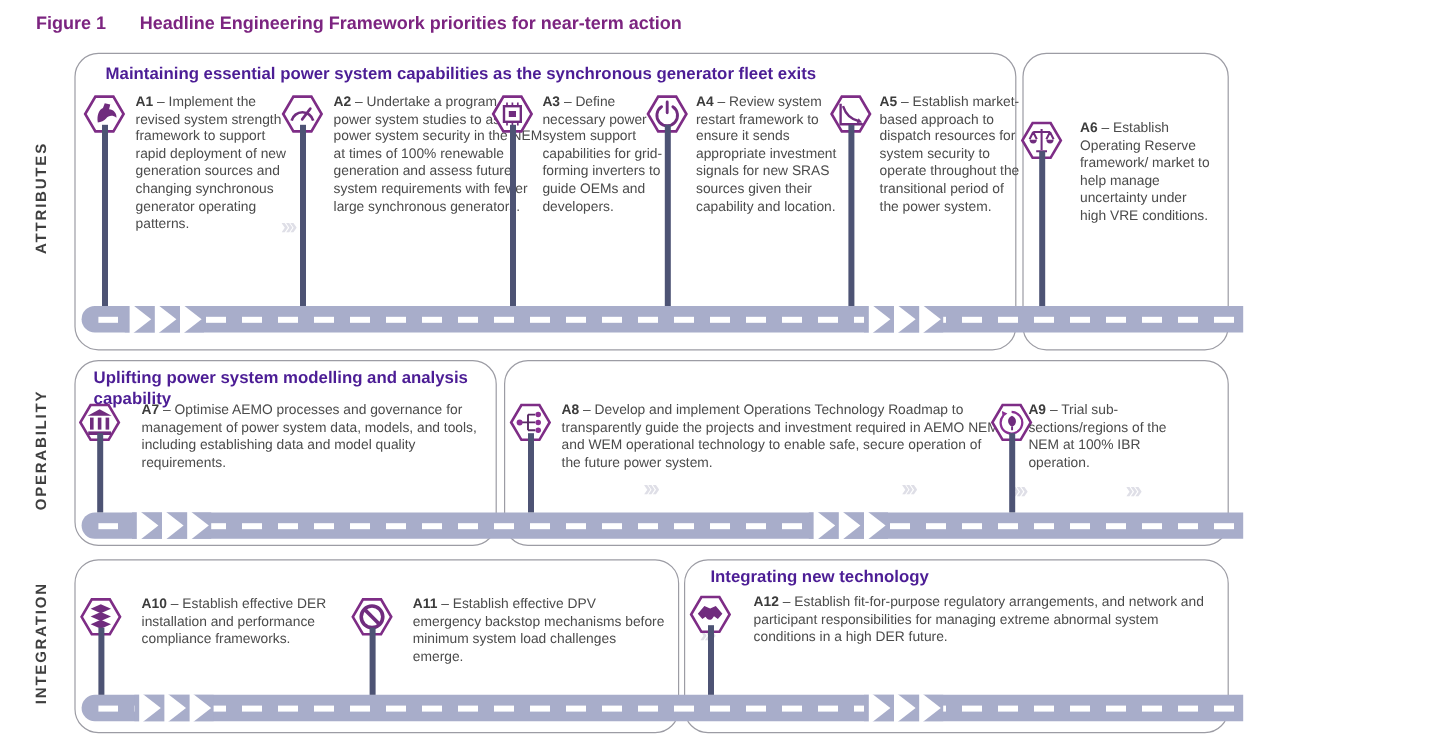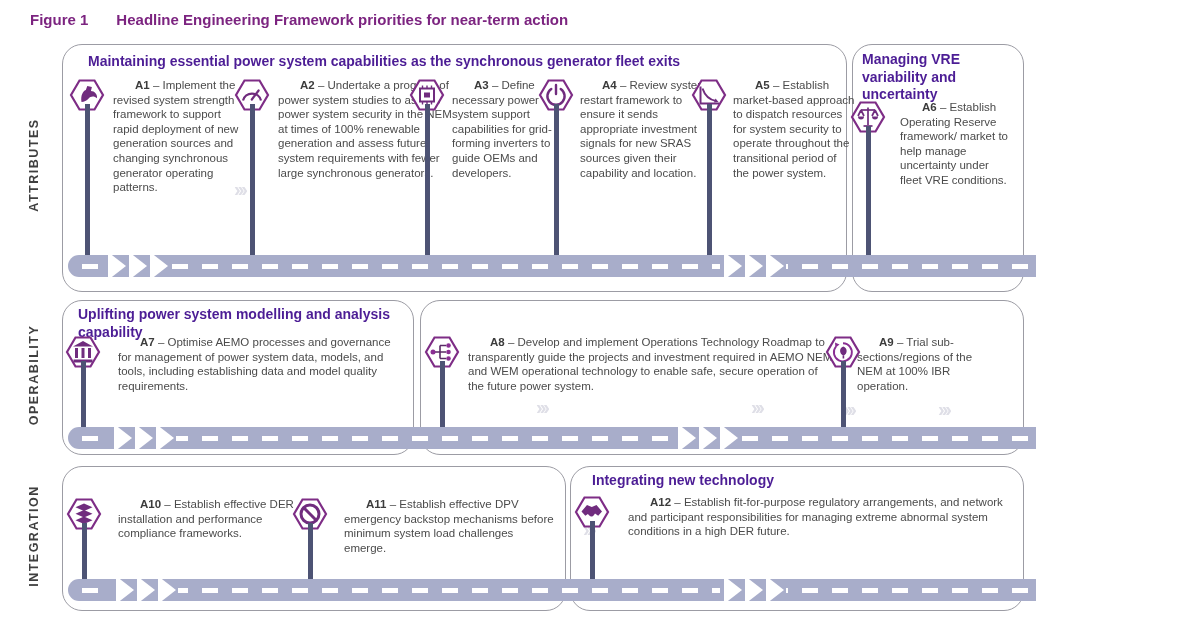--- a/index.html
+++ b/index.html
@@ -16,21 +16,21 @@
   .tl .dash{position:absolute;left:14px;right:6px;top:8.5px;height:5px;
       background:repeating-linear-gradient(90deg,#fff 0 16px,transparent 16px 30px);}
   .chev{position:absolute;display:flex;align-items:center;gap:3px;height:28px;z-index:3;}
   .chev::before{content:"";position:absolute;left:-4px;right:-2px;top:3px;bottom:3px;background:#a8adca;}
   .chev i{position:relative;width:0;height:0;border-top:14px solid transparent;
       border-bottom:14px solid transparent;border-left:18px solid #fff;}
   .item{position:absolute;z-index:4;}
   .item svg.hex{position:absolute;left:0;top:0;}
   .stem{position:absolute;left:17px;top:26px;width:5px;background:#4d5374;}
   .txt{position:absolute;top:0;font-size:11.5px;line-height:1.27;color:#4b4b4b;}
-  .txt .aid{font-weight:bold;color:#3c3c3c;margin-left:22px;}
+  .txt .aid{font-weight:bold;color:#3c3c3c;}
   .wm{position:absolute;font-size:20px;font-weight:bold;color:#dfdfe7;letter-spacing:-3px;z-index:2;}
   .panel{position:absolute;left:1030px;top:44px;width:140px;height:556px;background:#e5e3ee;
       border-radius:22px;z-index:5;}
   .panel .ptitle{padding:13px 8px 0 8px;text-align:center;font-size:15px;line-height:1.3;color:#3d3d3d;}
   .pbar{position:absolute;bottom:0;width:27px;}
   .pbar.b0{left:13px;background-image:repeating-linear-gradient(180deg,rgba(0,0,0,0.05) 0 2px,transparent 2px 10px);}
   .pbar.b1{left:47px;}
   .pbar.b2{left:81px;}
 </style>
 </head>
@@ -47,21 +47,20 @@
   <div class="rowlabel" style="left:-76px;top:529px">INTEGRATION</div>
 
   <div class="box" style="left:62px;top:44px;width:783px;height:246px"></div>
   <div class="box" style="left:852px;top:44px;width:170px;height:246px"></div>
   <div class="box" style="left:62px;top:300px;width:350px;height:153px"></div>
   <div class="box" style="left:420px;top:300px;width:602px;height:153px"></div>
   <div class="box" style="left:62px;top:466px;width:502px;height:143px"></div>
   <div class="box" style="left:570px;top:466px;width:452px;height:143px"></div>
 
   <div class="gtitle" style="left:88px;top:53px;width:720px">Maintaining essential power system capabilities as the synchronous generator fleet exits</div>
-  <div class="gtitle" style="left:862px;top:51px;width:150px">Managing VRE variability and uncertainty</div>
   <div class="gtitle" style="left:78px;top:306px;width:330px">Uplifting power system modelling and analysis capability</div>
   <div class="gtitle" style="left:592px;top:472px;width:400px">Integrating new technology</div>
 
   <div class="wm" style="left:234px;top:178px">›››</div>
   <div class="wm" style="left:536px;top:396px">›››</div>
   <div class="wm" style="left:751px;top:396px">›››</div>
   <div class="wm" style="left:843px;top:398px">›››</div>
   <div class="wm" style="left:938px;top:398px">›››</div>
   <div class="wm" style="left:583px;top:518px">›››</div>
 
@@ -170,21 +169,21 @@
       <g stroke="#702c7e" stroke-width="1.7" fill="none">
         <line x1="19" y1="7.5" x2="19" y2="25"></line>
           <line x1="14.5" y1="26" x2="23.5" y2="26"></line>
         <line x1="12" y1="10" x2="26" y2="10"></line>
         <path d="M12 10l-3 6m3-6l3 6M26 10l-3 6m3-6l3 6"></path>
       </g>
       <path d="M9 16.5a3 3 0 0 0 6 0z" fill="#702c7e"></path>
       <path d="M23 16.5a3 3 0 0 0 6 0z" fill="#702c7e"></path>
     </svg>
     <div class="stem" style="height:129px"></div>
-    <div class="txt" style="left:51px;width:112px"><b class="aid">A6</b> <span>– Establish Operating Reserve framework/ market to help manage uncertainty under fleet VRE conditions.</span></div>
+    <div class="txt" style="left:51px;width:112px"><b class="aid">A6</b> <span>– Establish Operating Reserve framework/ market to help manage uncertainty under high VRE conditions.</span></div>
   </div>
 
   <div class="item" style="left:64px;top:335px">
     <svg class="hex" width="38" height="34" viewBox="0 0 38 34">
       <polygon points="3,17 11.5,2.5 26.5,2.5 35,17 26.5,31.5 11.5,31.5" fill="#fff" stroke="#7e2d86" stroke-width="2.2"></polygon>
       <path d="M19 6l10 5.5H9z" fill="#702c7e"></path>
       <g fill="#702c7e">
         <rect x="11" y="13" width="3" height="10"></rect>
           <rect x="17.5" y="13" width="3" height="10"></rect>
           <rect x="24" y="13" width="3" height="10"></rect>

